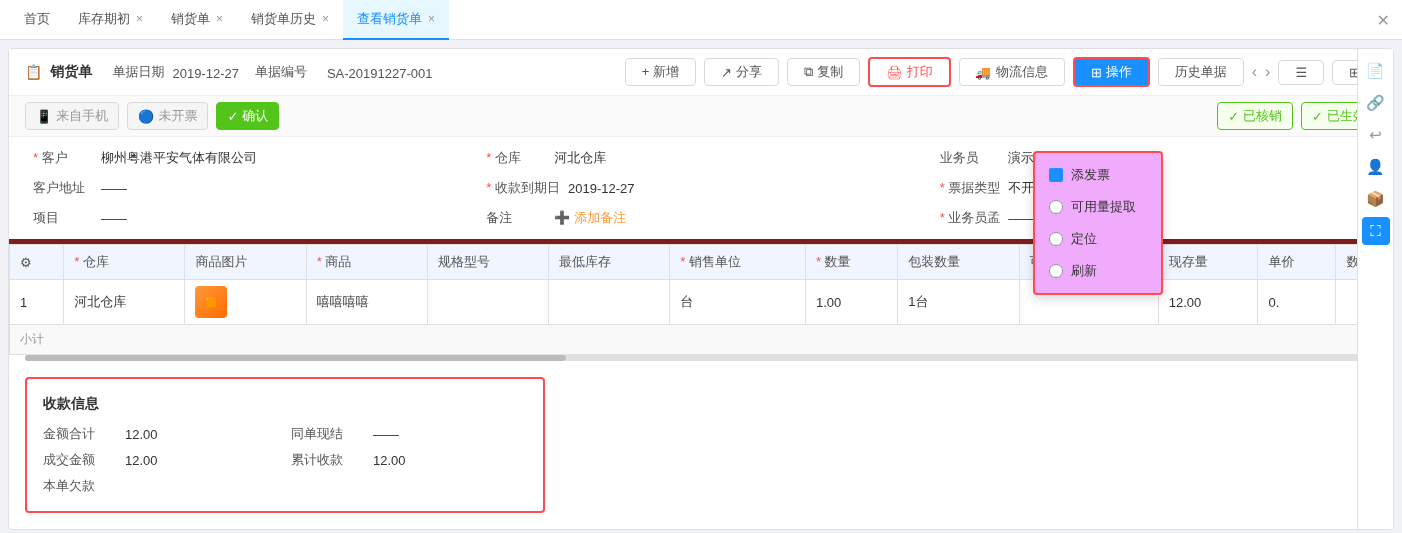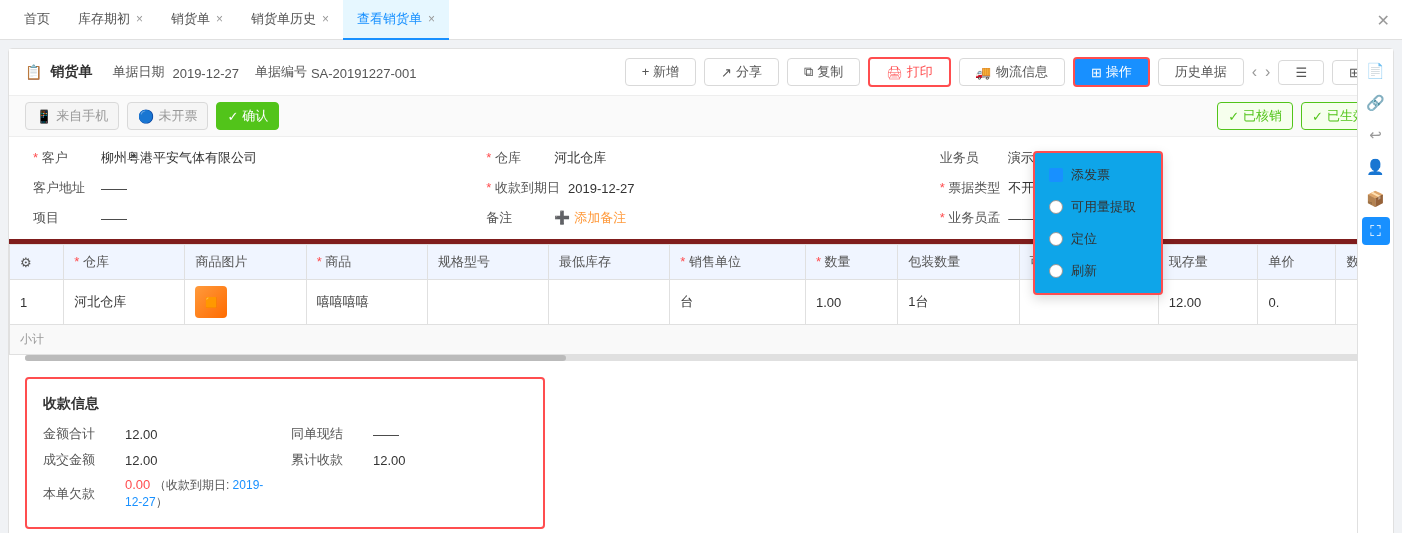--- a/index.html
+++ b/index.html
@@ -110,21 +110,21 @@
     }
     .payment-title { font-weight: bold; font-size: 14px; margin-bottom: 12px; }
     .payment-grid { display: grid; grid-template-columns: 1fr 1fr; gap: 8px 12px; }
     .payment-row { display: flex; gap: 12px; align-items: center; }
     .payment-label { color: #555; min-width: 70px; }
     .payment-value { color: #333; }
 
     
     .dropdown-menu {
       position: absolute; right: 230px; top: 102px;
-      background: #0ea5e9; border: 2px solid #ff4d4f; border-radius: 4px;
+      background: #f0abfc; border: 2px solid #ff4d4f; border-radius: 4px;
       box-shadow: 0 4px 12px rgba(0,0,0,0.15); z-index: 100; width: 130px;
       padding: 6px 0;
     }
     .dropdown-item {
       display: flex; align-items: center; gap: 8px; padding: 7px 14px;
       cursor: pointer; font-size: 13px; color: #333;
     }
     .dropdown-item .icon-dot {
       width: 14px; height: 14px; border-radius: 50%; display: inline-block; flex-shrink: 0;
     }
@@ -192,21 +192,21 @@
       <span class="doc-title-icon">📋</span>
       <span class="doc-title-text">销货单</span>
     </div>
     <div class="doc-meta">
       <span>
         <span>单据日期</span>
         <span style="margin-left:4px;">2019-12-27</span>
       </span>
       <span>
         <span>单据编号</span>
-        <span style="margin-left:0;">SA-20191227-001</span>
+        <span style="margin-left:16px;">SA-20191227-001</span>
       </span>
     </div>
     <div class="toolbar-right">
       <button class="btn-toolbar">+ 新增</button>
       <button class="btn-toolbar">
         <span>↗</span>
         <span>分享</span>
       </button>
       <button class="btn-toolbar">
         <span>⧉</span>
@@ -363,26 +363,20 @@
       <div class="payment-row">
         <span class="payment-label">成交金额</span>
         <span class="payment-value">12.00</span>
       </div>
       <div class="payment-row">
         <span class="payment-label">累计收款</span>
         <span class="payment-value">12.00</span>
       </div>
       <div class="payment-row">
         <span class="payment-label">本单欠款</span>
-        <span class="payment-value">
-          <span class="red" style="color:#ff4d4f;">0.00</span>
-          <span style="font-size:12px; color:#555;">
-            （收款到期日: <span style="color:#1890ff;">2019-12-27</span>）
-          </span>
-        </span>
       </div>
     </div>
   </div>
 
   <div class="dropdown-menu">
     <div class="dropdown-item">
       <span class="icon-square" style="background:#1890ff;"></span>
       <span>添发票</span>
     </div>
     <div class="dropdown-item">

